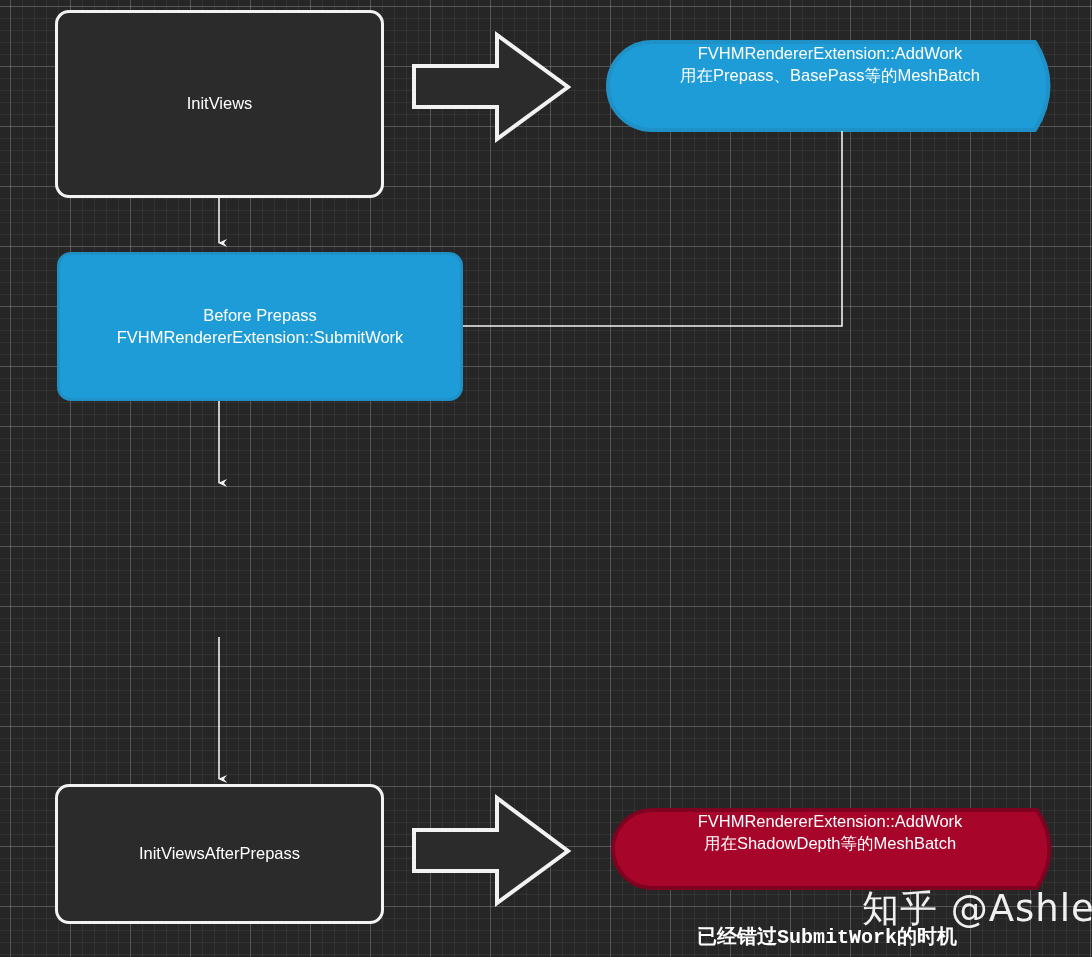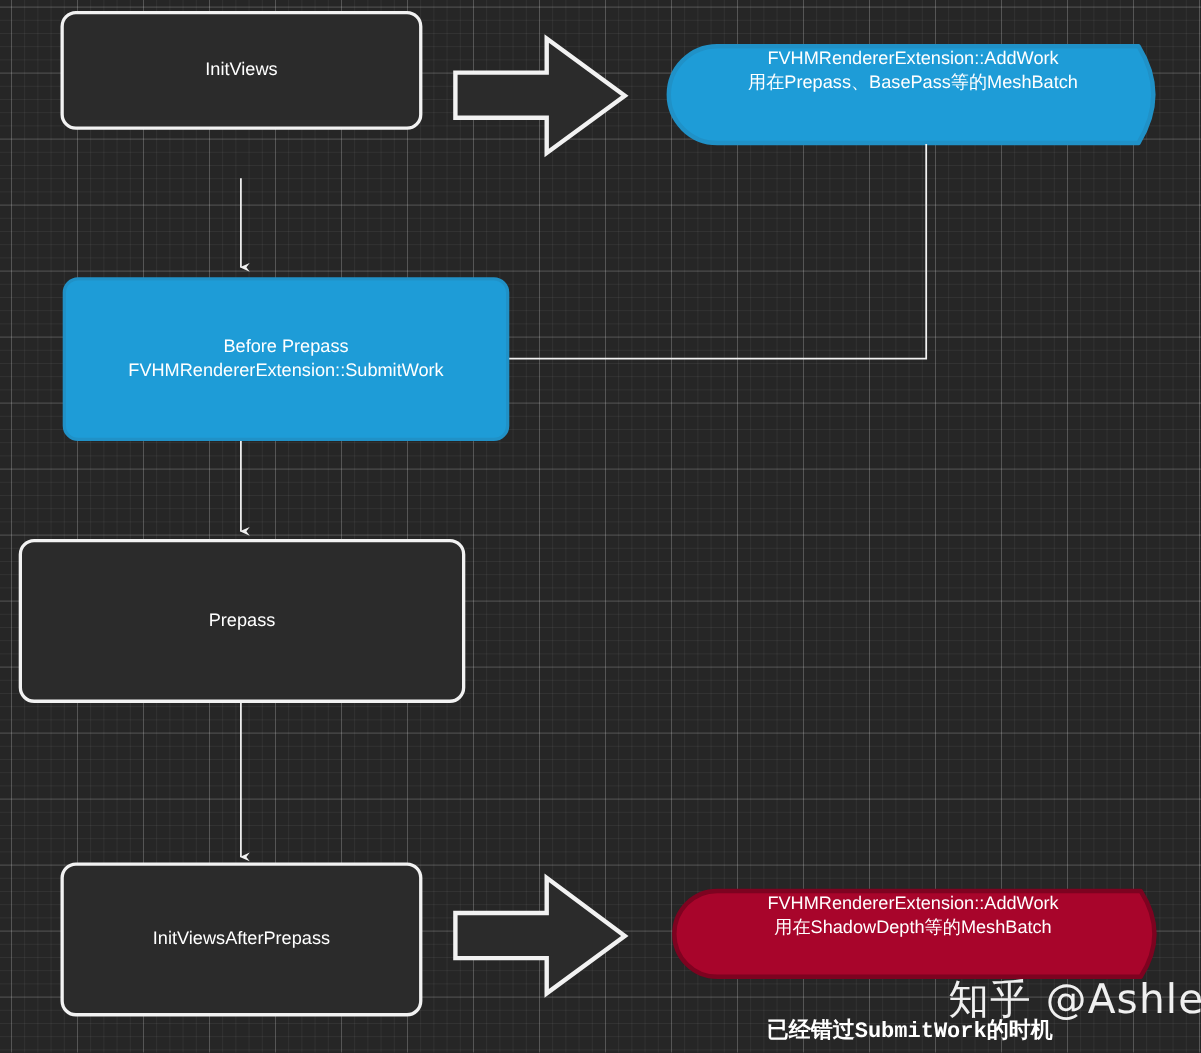--- a/index.html
+++ b/index.html
@@ -113,32 +113,29 @@
     <line x1="219" y1="162" x2="219" y2="243" stroke="#f2f2f2" stroke-width="1.6" marker-end="url(#arrowdown)"></line>
 
     <line x1="219" y1="401" x2="219" y2="483" stroke="#f2f2f2" stroke-width="1.6" marker-end="url(#arrowdown)"></line>
 
     <line x1="219" y1="637" x2="219" y2="779" stroke="#f2f2f2" stroke-width="1.6" marker-end="url(#arrowdown)"></line>
 
     <path d="M 842,131 L 842,326 L 432,326" fill="none" stroke="#f2f2f2" stroke-width="1.6"></path>
     <path d="M 425,326 L 443,320 L 440,326 L 443,332 Z" fill="#f2f2f2"></path>
   </svg>
 
-  <div class="node proc-node" style="left:55px; top:10px; width:329px; height:108px;">
+  <div class="node proc-node" style="left:55px; top:10px; width:329px; height:188px;">
     <span class="node-text">InitViews</span>
   </div>
 
   <div class="node blue-node" style="left:17px; top:252px; width:406px; height:149px;">
     <span class="node-text">Before Prepass
 FVHMRendererExtension::SubmitWork</span>
   </div>
 
-  <div class="node proc-node" style="left:17px; top:490px; width:406px; height:149px;">
-    <span class="node-text">Prepass</span>
-  </div>
 
   <div class="node proc-node" style="left:55px; top:784px; width:329px; height:140px;">
     <span class="node-text">InitViewsAfterPrepass</span>
   </div>
 
   <div class="tape-label" style="left:630px; top:42px; width:400px; height:88px;">
     <span class="node-text">FVHMRendererExtension::AddWork
 用在Prepass、BasePass等的MeshBatch</span>
   </div>
 

